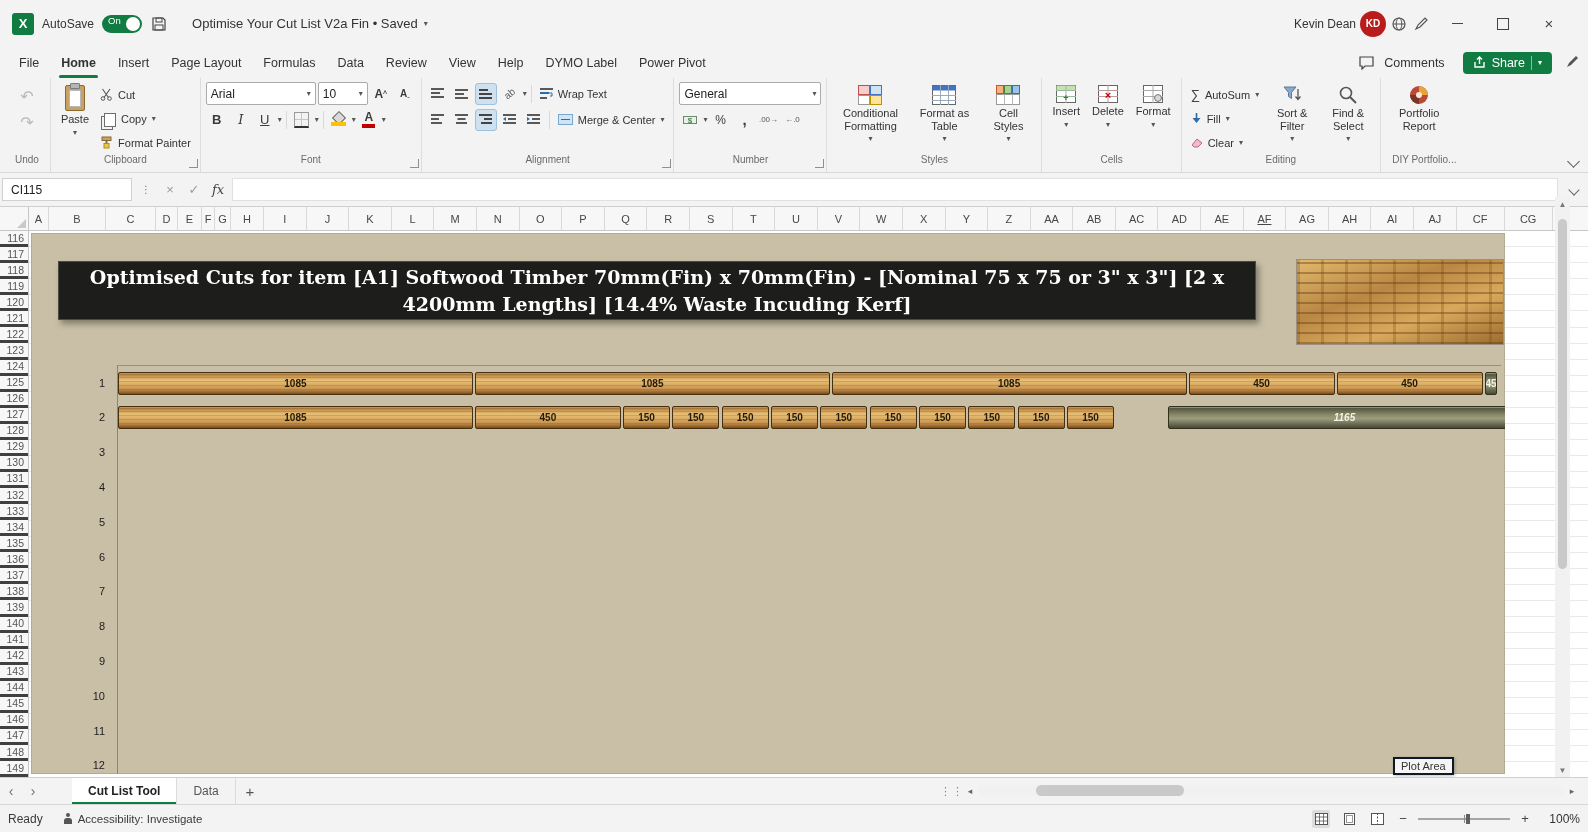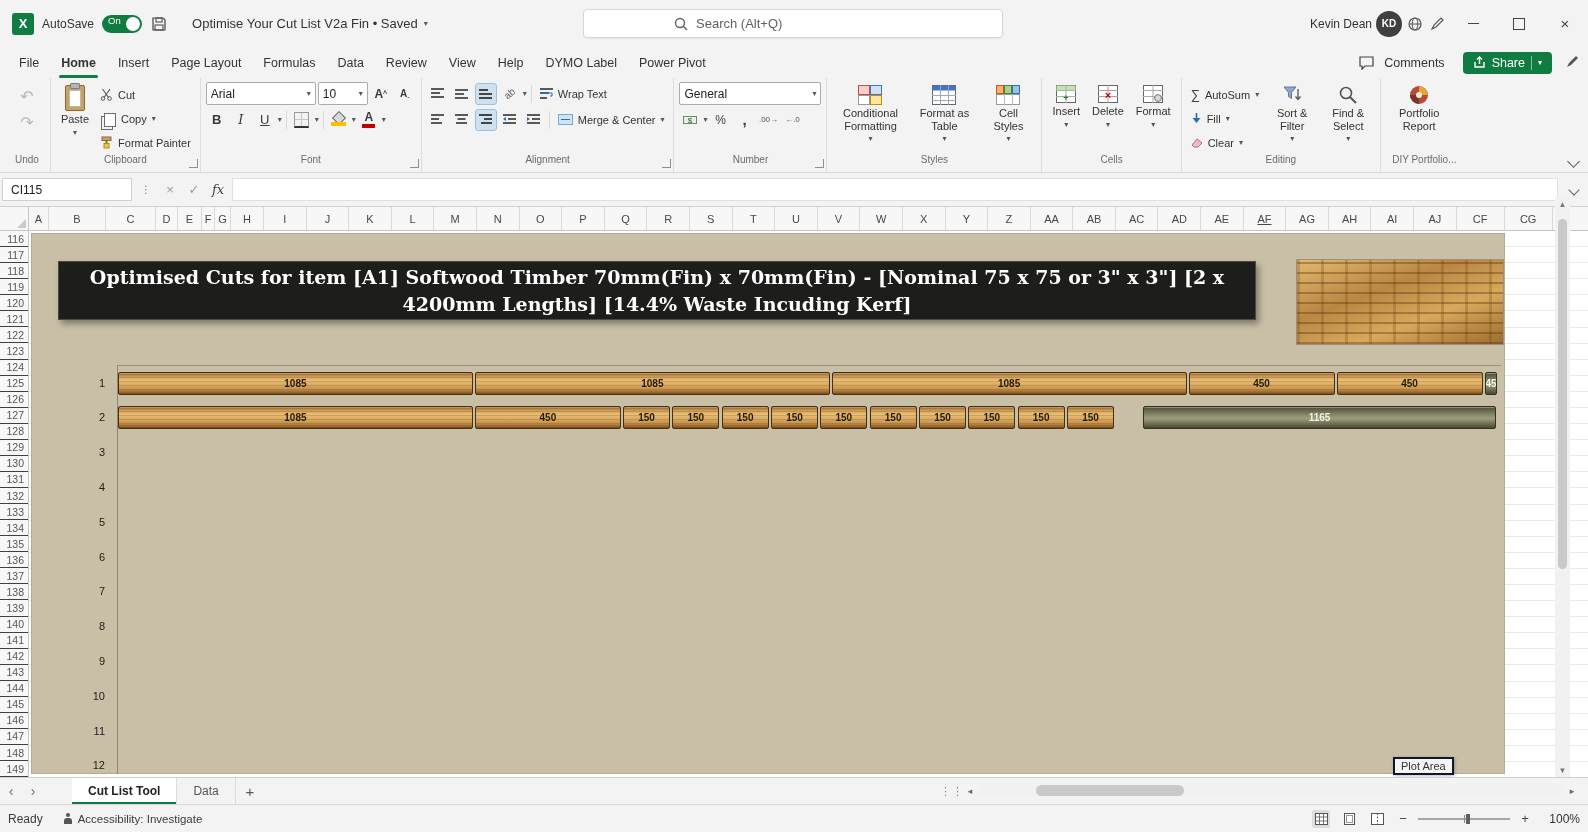--- a/index.html
+++ b/index.html
@@ -11,23 +11,23 @@
   .tb-left{display:flex;align-items:center;gap:8px;padding-left:12px}
   .excel-logo{width:22px;height:22px;background:#107C41;border-radius:3px;color:#fff;font-weight:bold;font-size:13px;display:flex;align-items:center;justify-content:center}
   .autosave-label{font-size:12px;color:#333}
   .toggle{width:40px;height:18px;background:#107C41;border-radius:9px;position:relative;display:flex;align-items:flex-start;cursor:pointer}
   .toggle .t-txt{color:#fff;font-size:9.5px;margin-left:6px}
   .toggle .t-knob{position:absolute;right:2px;top:2px;width:14px;height:14px;background:#fff;border-radius:50%}
   .tb-icon{width:18px;height:18px;display:flex;align-items:center;justify-content:center;color:#444}
   .doc-title{display:flex;align-items:center;gap:6px;font-size:13px;color:#333;margin-left:16px;cursor:pointer}
   .caret{font-size:8px;color:#555}
   .search{position:absolute;left:583px;top:9px;width:420px;height:29px;background:#fff;border:1px solid #d6d6d6;border-radius:4px;display:flex;align-items:center;gap:8px;padding-left:90px;box-sizing:border-box;color:#616161;font-size:13px;box-shadow:0 1px 2px rgba(0,0,0,.06)}
-  .tb-right{margin-left:auto;display:flex;align-items:center;gap:4px;padding-right:0}
+  .tb-right{margin-left:auto;display:flex;align-items:center;gap:4px;padding-right:16px}
   .user-name{font-size:12px;color:#333}
-  .avatar{width:26px;height:26px;border-radius:50%;background:#404040;color:#fff;font-size:10px;font-weight:bold;display:flex;align-items:center;justify-content:center}
+  .avatar{width:26px;height:26px;border-radius:50%;background:#b91c1c;color:#fff;font-size:10px;font-weight:bold;display:flex;align-items:center;justify-content:center}
   .winbtn{width:46px;height:47px;display:flex;align-items:center;justify-content:center;color:#444;font-size:15px}
   .min-glyph{width:11px;border-top:1px solid #444}
   .max-glyph{width:10px;height:10px;border:1px solid #444}
 
   
   .tabrow{height:31px;flex:0 0 auto;display:flex;align-items:center;background:#f3f3f3;padding:0 8px}
   .rtab{padding:0 11px;font-size:12.5px;color:#333;height:31px;display:flex;align-items:center;position:relative;cursor:pointer}
   .rtab.active{font-weight:bold}
   .rtab.active::after{content:"";position:absolute;left:9px;right:9px;bottom:0;height:3px;background:#107C41;border-radius:2px}
   .tabrow-right{margin-left:auto;display:flex;align-items:center;gap:10px}
@@ -74,21 +74,21 @@
   .fbar-chev{width:7px;height:7px;border-right:1.5px solid #666;border-bottom:1.5px solid #666;transform:rotate(45deg);margin:0 8px}
 
   
   .sheet{flex:0 0 auto;height:570px;display:flex;flex-direction:column;background:#fff;position:relative}
   .colrow{height:23px;display:flex;background:#f7f7f7;border-bottom:1px solid #c6c6c6}
   .corner{width:28px;height:23px;border-right:1px solid #c6c6c6;position:relative;background:#f7f7f7;flex:0 0 auto}
   .corner::after{content:"";position:absolute;right:2px;bottom:2px;border-left:9px solid transparent;border-bottom:9px solid #c9c9c9}
   .colh{height:23px;display:flex;align-items:center;justify-content:center;font-size:11px;color:#474747;border-right:1px solid #d8d8d8;box-sizing:border-box;flex:0 0 auto;cursor:pointer}
   .gridbody{flex:1;display:flex;overflow:hidden}
   .rowgutter{width:28px;flex:0 0 auto;background:#f7f7f7;border-right:1px solid #c6c6c6;display:flex;flex-direction:column}
-  .rowh{height:16.09px;box-sizing:border-box;border-bottom:1px solid #404040;font-size:10.5px;color:#555;display:flex;align-items:center;justify-content:flex-end;padding-right:4px;cursor:pointer}
+  .rowh{height:16.09px;box-sizing:border-box;border-bottom:3px solid #404040;font-size:10.5px;color:#555;display:flex;align-items:center;justify-content:flex-end;padding-right:4px;cursor:pointer}
   .grid-canvas{flex:1;position:relative;background:repeating-linear-gradient(180deg,#fff 0 15.1px,#e9e9e9 15.1px 16.09px)}
   
   .chart{position:absolute;left:2px;top:2px;width:1474px;height:541px;background:#c8bfa6;box-shadow:0 0 0 1px #b4ab92 inset}
   .chart-title{position:absolute;left:27px;top:28px;width:1198px;min-height:54px;box-sizing:border-box;background:#1d1d1b;color:#fff;font-family:"DejaVu Serif",serif;font-weight:bold;font-size:19px;line-height:1.4;display:flex;align-items:center;justify-content:center;text-align:center;padding:2px 10px;border:1px solid #4a4a46;box-shadow:3px 4px 6px rgba(0,0,0,.35)}
   .wood-photo{position:absolute;left:1265px;top:26px;width:206px;height:84px;border:1px solid #9a9182;background:repeating-linear-gradient(0deg,rgba(92,52,12,.38) 0 2px,rgba(0,0,0,0) 2px 10px),repeating-linear-gradient(90deg,rgba(122,72,22,.28) 0 3px,rgba(0,0,0,0) 3px 24px),linear-gradient(160deg,#e2b96e 0%,#b98743 38%,#d8a95c 66%,#9c6c2e 100%)}
   .plot-topline{position:absolute;left:86px;top:132px;width:1384px;height:1px;background:#9a9178}
   .plot-axis{position:absolute;left:86px;top:132px;width:1px;height:409px;background:#8f8670}
   .chart-plot{position:absolute;inset:0;overflow:hidden}
   .seg{position:absolute;height:23px;box-sizing:border-box;border:1px solid #46300f;border-radius:2px;display:flex;align-items:center;justify-content:center;font-size:10px;font-weight:bold;color:#241a08;overflow:hidden;background:repeating-linear-gradient(180deg,rgba(120,70,20,.22) 0 1px,rgba(0,0,0,0) 1px 4px),linear-gradient(180deg,#8a5a20 0%,#c89450 14%,#e8c078 34%,#ddb066 52%,#c89450 76%,#7d4e1a 100%);box-shadow:inset 0 1px 0 rgba(255,255,255,.35)}
   .seg.waste{background:linear-gradient(180deg,#4e4e38 0%,#8f8f70 42%,#9d9d7e 55%,#484834 100%);color:#f2f2e4;border-color:#31311e}
@@ -145,29 +145,20 @@
         <svg width="16" height="16" viewBox="0 0 16 16">
             <path d="M2 2h10l2 2v10H2z" fill="none" stroke="#444" stroke-width="1.2"></path>
             <rect x="4" y="9" width="8" height="5" fill="none" stroke="#444"></rect>
             <rect x="5" y="2" width="6" height="4" fill="none" stroke="#444"></rect>
           </svg>
       </div>
       <div class="doc-title">
         <span>Optimise Your Cut List V2a Fin • Saved</span>
         <span class="caret">▾</span>
       </div>
-    </div>
-    <div class="search">
-      <span style="display:flex">
-        <svg width="14" height="14" viewBox="0 0 14 14">
-            <circle cx="6" cy="6" r="4.5" fill="none" stroke="#616161" stroke-width="1.4"></circle>
-            <path d="M9.5 9.5 L13 13" stroke="#616161" stroke-width="1.4"></path>
-          </svg>
-      </span>
-      <span>Search (Alt+Q)</span>
     </div>
     <div class="tb-right">
       <span class="user-name">Kevin Dean</span>
       <div class="avatar">KD</div>
       <div class="tb-icon">
         <svg width="16" height="16" viewBox="0 0 16 16">
             <circle cx="8" cy="8" r="6" fill="none" stroke="#555" stroke-width="1.2"></circle>
             <ellipse cx="8" cy="8" rx="2.8" ry="6" fill="none" stroke="#555" stroke-width="1"></ellipse>
             <path d="M2 8h12" stroke="#555" stroke-width="1"></path>
           </svg>
@@ -721,21 +712,21 @@
               <div class="seg" style="left: 591.9px; top: 173px; width: 47.3px;">150</div>
               <div class="seg" style="left: 641.2px; top: 173px; width: 47.3px;">150</div>
               <div class="seg" style="left: 690.5px; top: 173px; width: 47.3px;">150</div>
               <div class="seg" style="left: 739.9px; top: 173px; width: 47.3px;">150</div>
               <div class="seg" style="left: 789.2px; top: 173px; width: 47.3px;">150</div>
               <div class="seg" style="left: 838.5px; top: 173px; width: 47.3px;">150</div>
               <div class="seg" style="left: 887.9px; top: 173px; width: 47.3px;">150</div>
               <div class="seg" style="left: 937.2px; top: 173px; width: 47.3px;">150</div>
               <div class="seg" style="left: 986.5px; top: 173px; width: 47.3px;">150</div>
               <div class="seg" style="left: 1035.9px; top: 173px; width: 47.3px;">150</div>
-              <div class="seg waste" style="left: 1112px; top: 173px; width: 353px;">1165</div>
+              <div class="seg waste" style="left: 1137px; top: 173px; width: 353px; font-style: italic;">1165</div>
             </div>
           <div class="plot-tooltip">Plot Area</div>
         </div>
       </div>
     </div>
     <div class="vscroll">
       <div class="arr">▲</div>
       <div class="vthumb"></div>
       <div class="arr" style="margin-top:auto">▼</div>
     </div>

